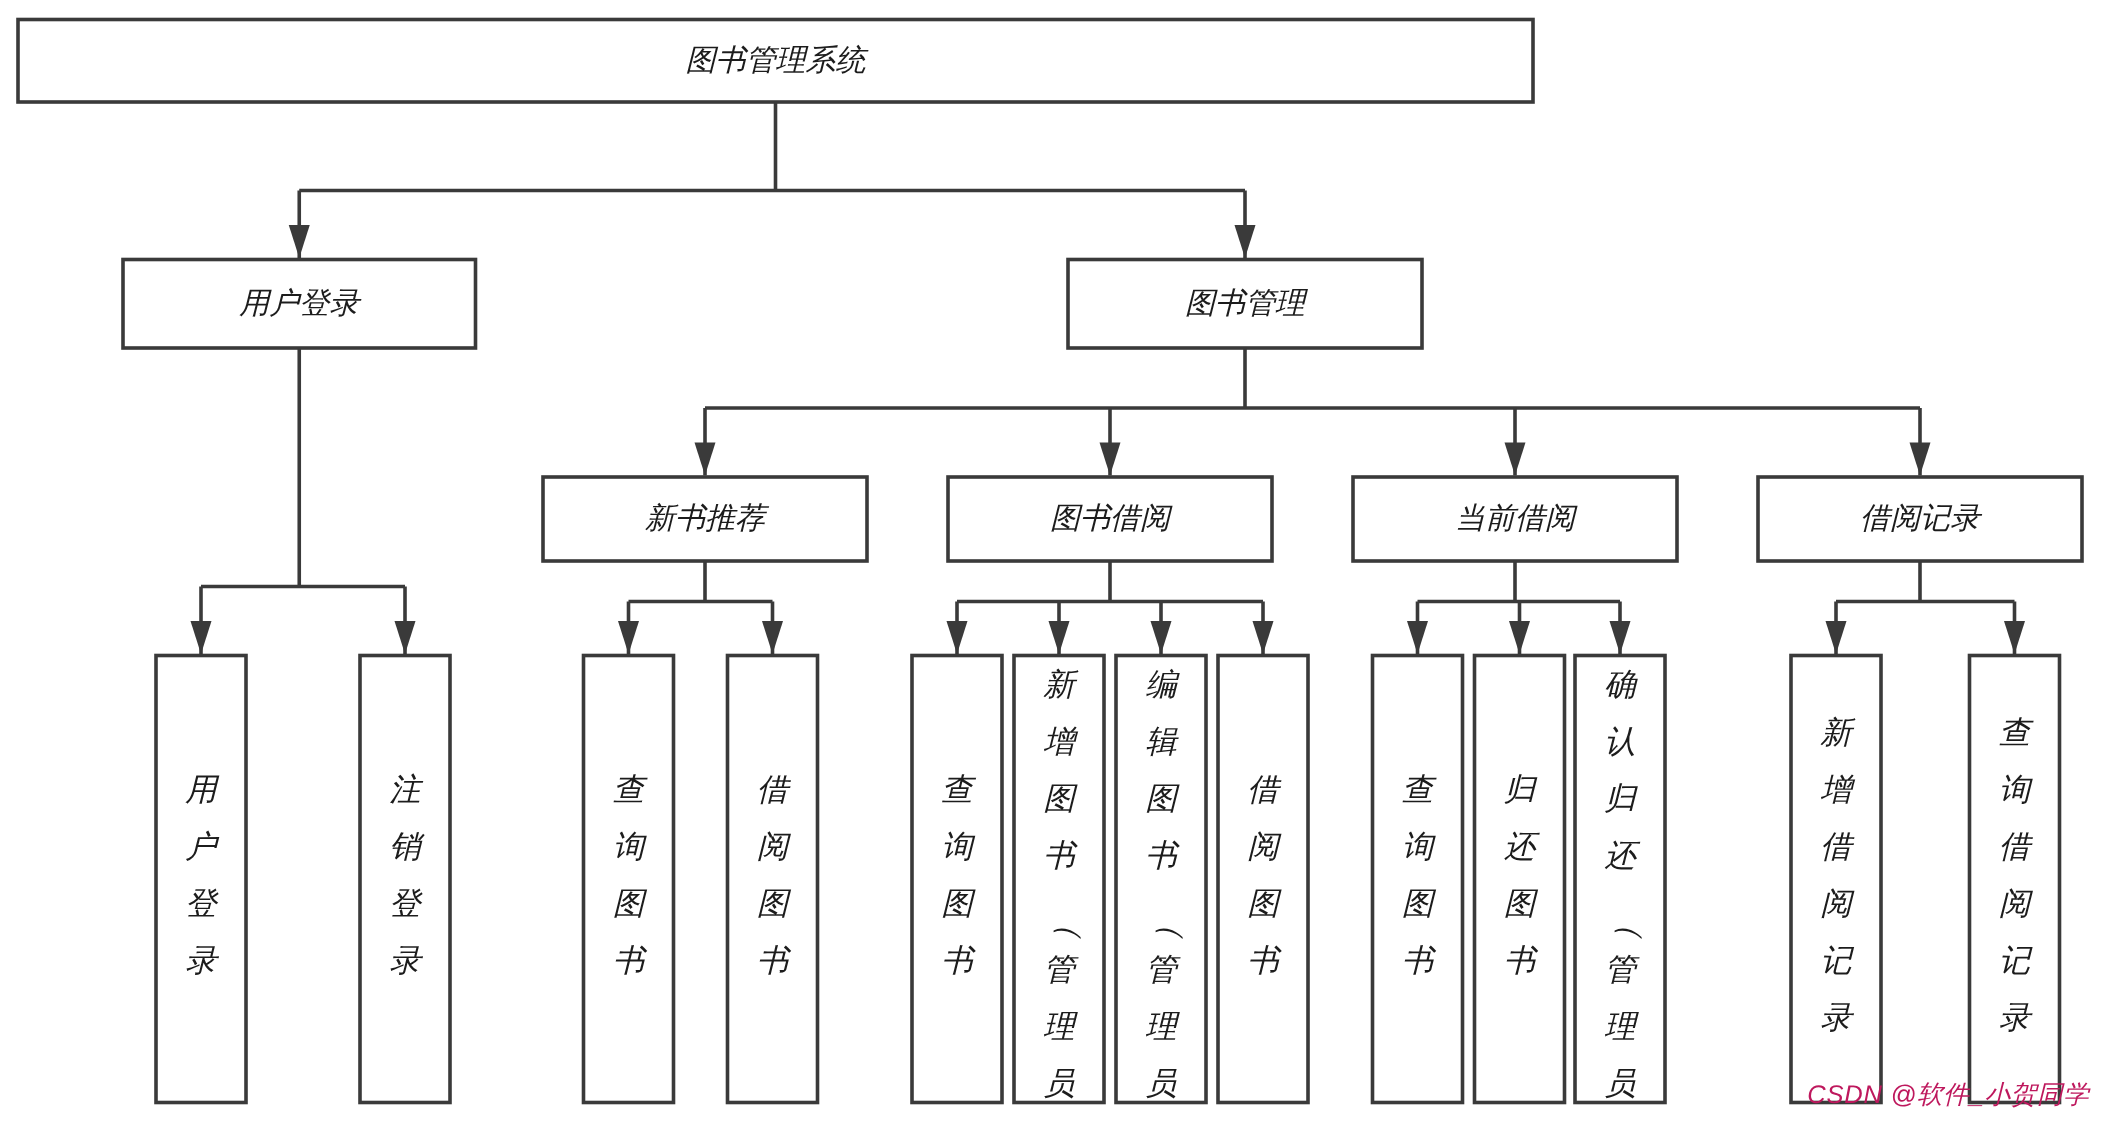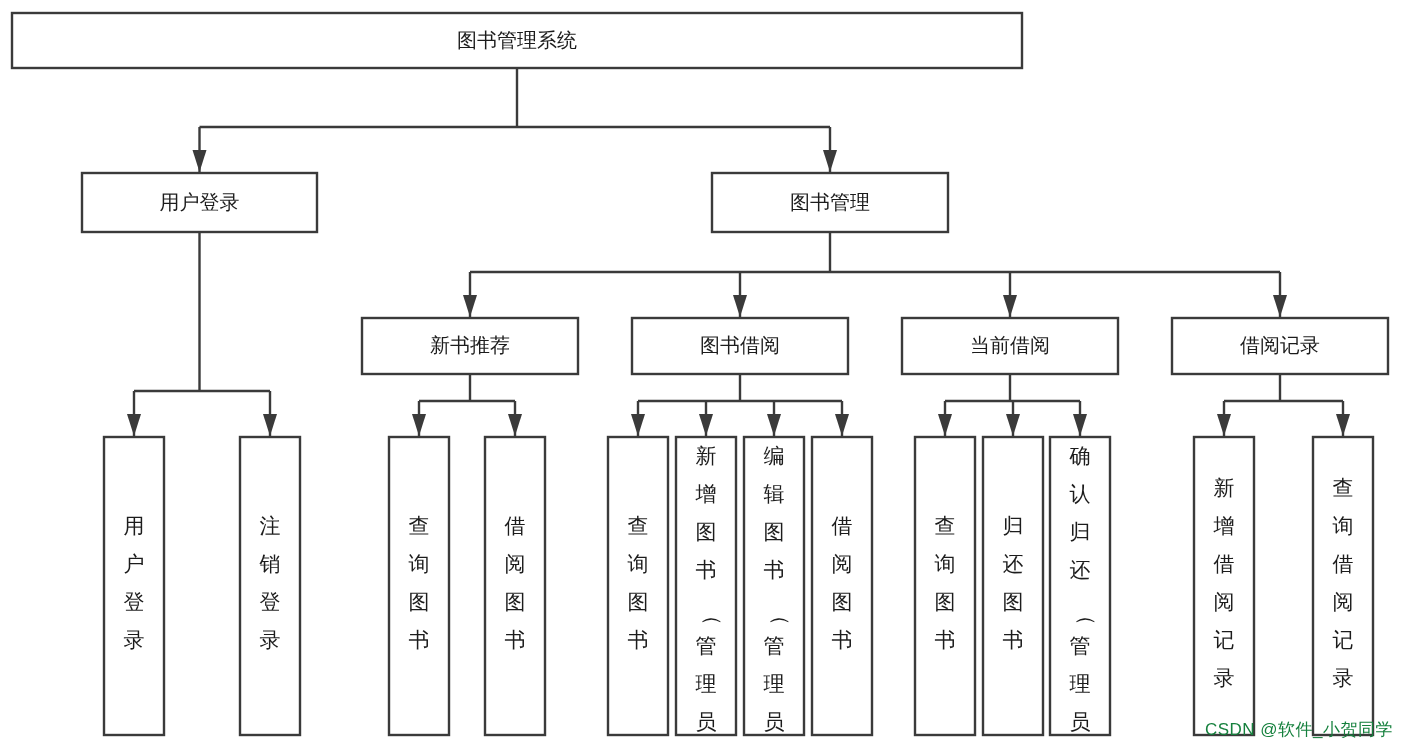--- a/index.html
+++ b/index.html
@@ -10,20 +10,21 @@
   body {
     width: 1405px;
     height: 747px;
     font-family: "Liberation Sans", "DejaVu Sans", sans-serif;
     overflow: hidden;
   }
   #diagram-root {
     position: relative;
     width: 1405px;
     height: 747px;
+    font-style: italic;
   }
   svg.diagram-canvas {
     position: absolute;
     top: 0;
     left: 0;
     width: 1405px;
     height: 747px;
   }
   .node-rect {
     fill: #ffffff;
@@ -52,21 +53,21 @@
     font-family: "Liberation Sans", "DejaVu Sans", sans-serif;
     font-size: 21px;
     text-anchor: middle;
   }
   .watermark-text {
     position: absolute;
     right: 12px;
     bottom: 6px;
     font-family: "Liberation Sans", "DejaVu Sans", sans-serif;
     font-size: 17px;
-    color: #15803d;
+    color: #be185d;
     white-space: nowrap;
     letter-spacing: 0.5px;
   }
 </style>
 </head>
 <body>
 
 <div id="diagram-root">
   <svg class="diagram-canvas" id="diagram-svg" viewBox="0 0 1405 747" xmlns="http://www.w3.org/2000/svg">
       <g>

